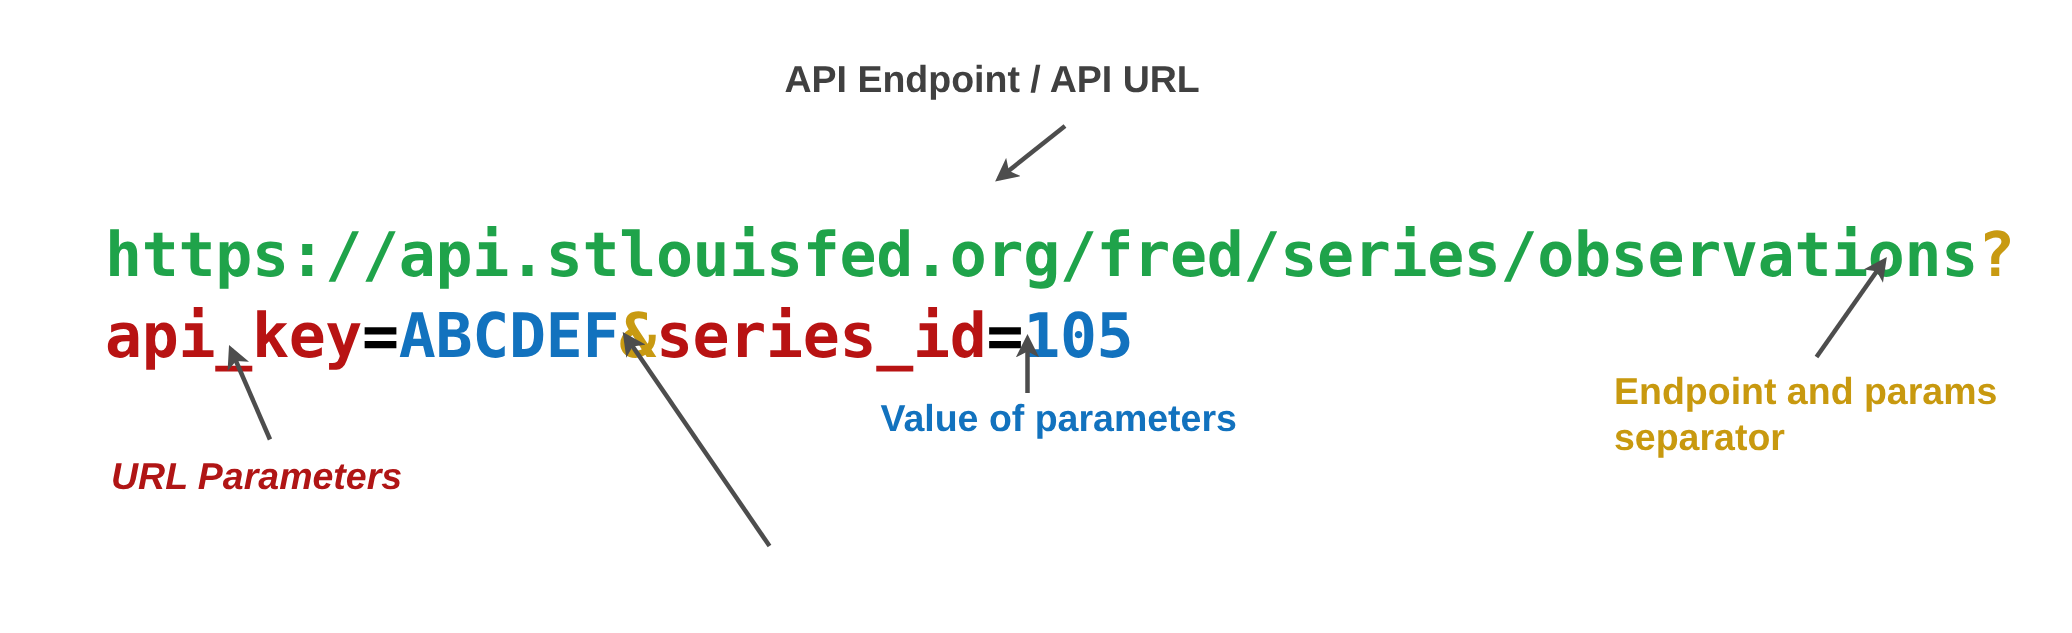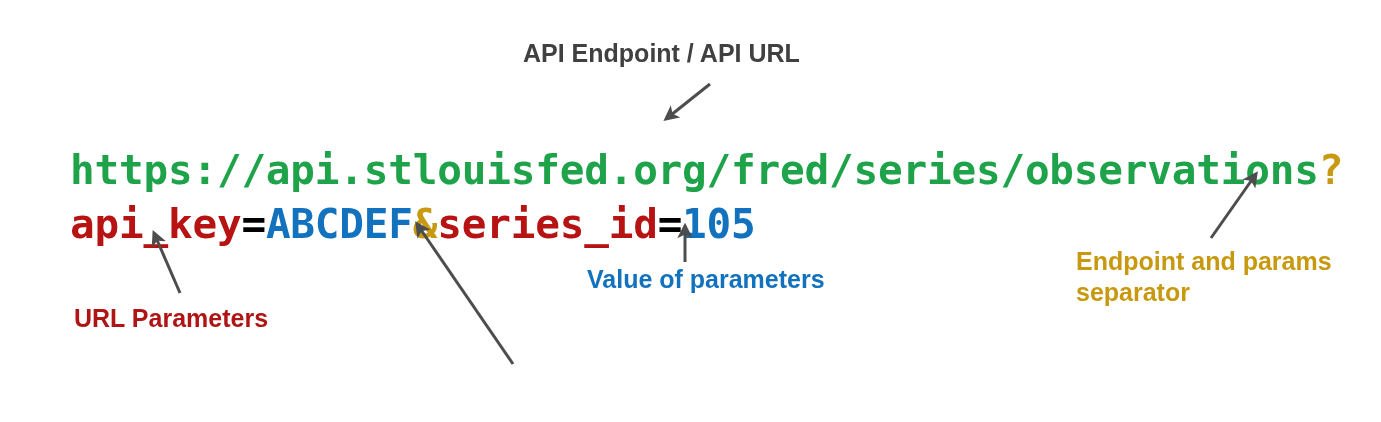--- a/index.html
+++ b/index.html
@@ -42,21 +42,21 @@
   
   .label {
     position: absolute;
     font-family: "Liberation Sans", sans-serif;
     font-weight: bold;
     font-size: 25px;
     line-height: 31px;
     white-space: pre-line;
   }
   .lbl-green { color: #404040; }
-  .lbl-red   { color: #B01515; }
+  .lbl-red   { color: #B01515; font-style: italic; }
   .lbl-gold  { color: #C8990F; }
   .lbl-blue  { color: #1272BE; }
 
   #label-endpoint    { left: 523px; top: 38px;  }
   #label-url-params  { left: 74px;  top: 303px; }
   #label-params-sep  { left: 397px; top: 371px; }
   #label-value-params{ left: 556px; top: 264px; margin-left: 31px; }
   #label-endpoint-sep{ left: 1076px; top: 246px; width: 280px; }
 
   

